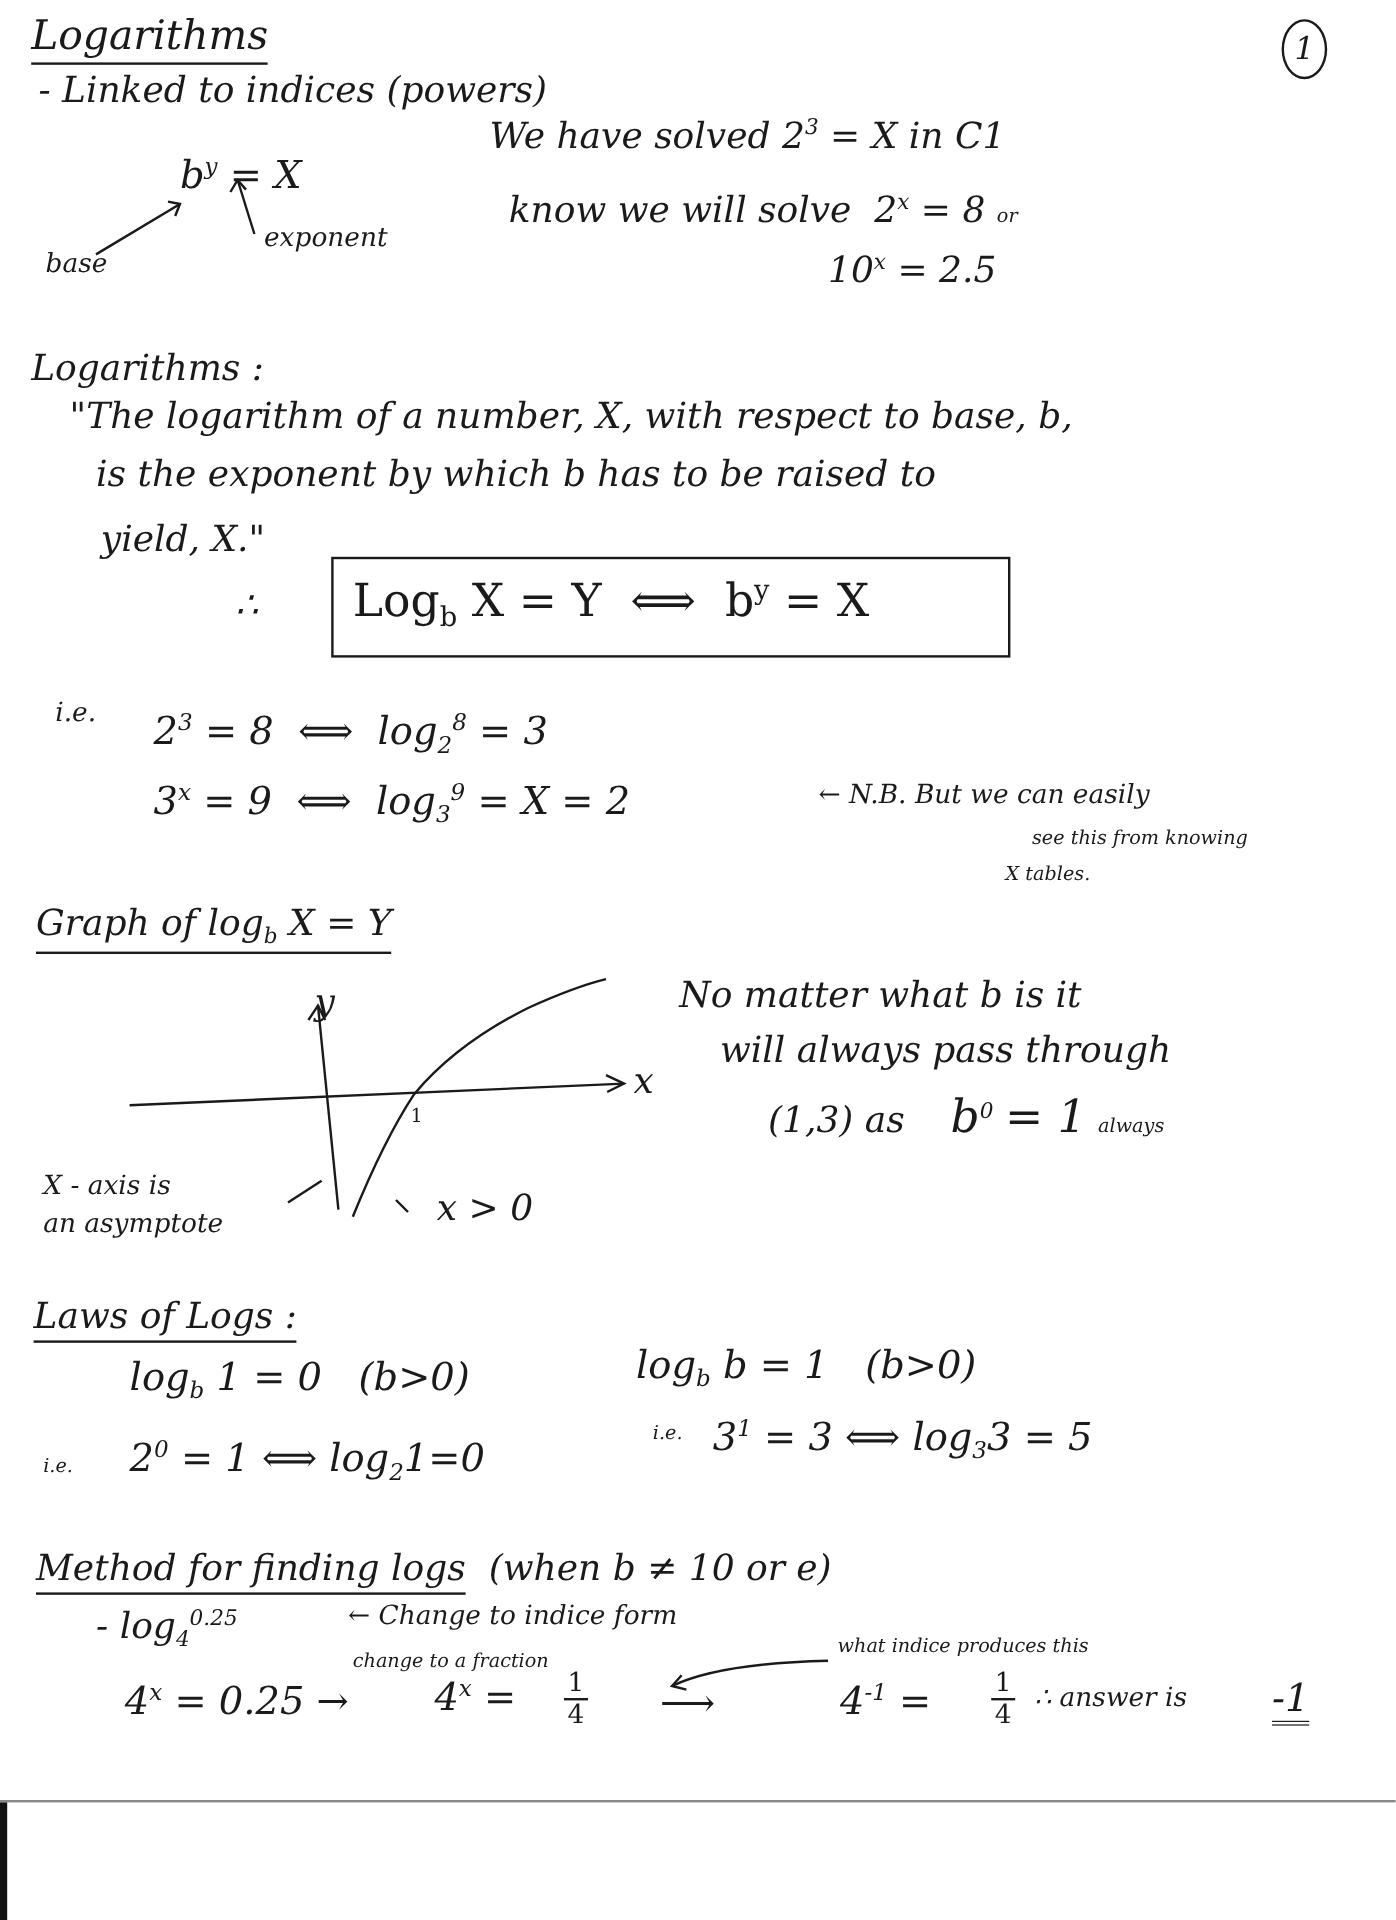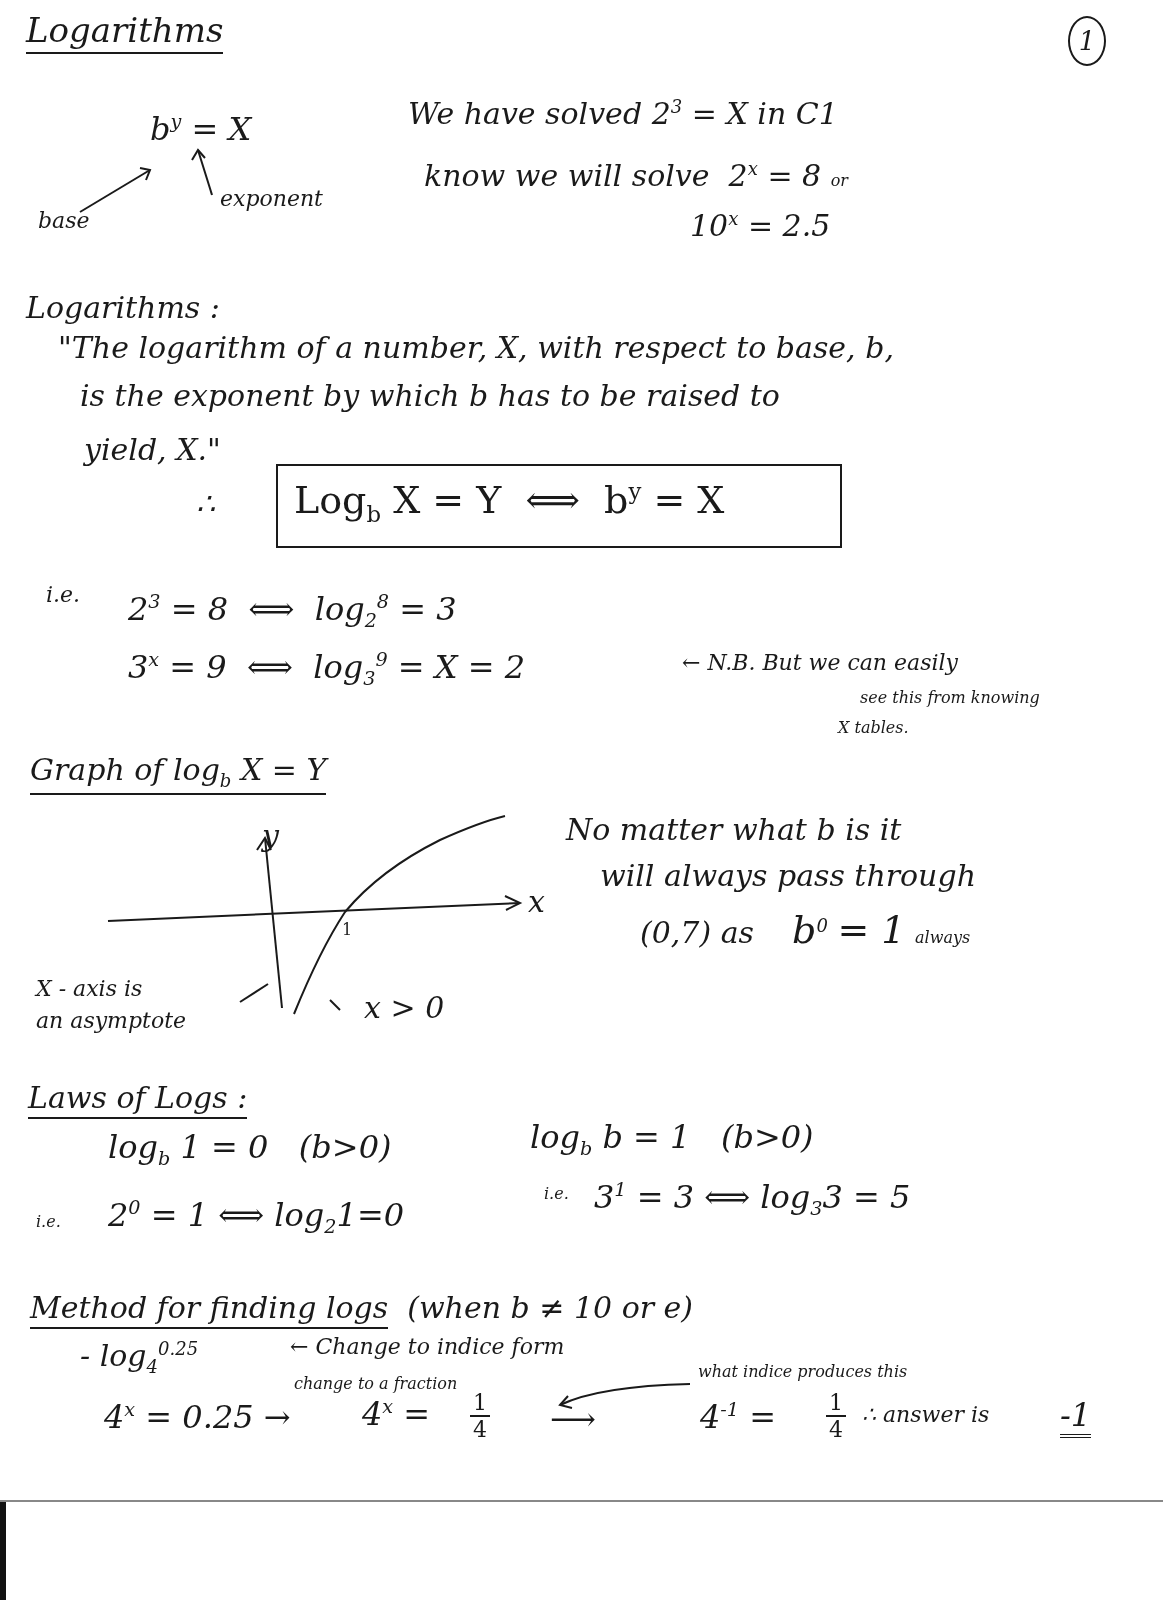--- a/index.html
+++ b/index.html
@@ -24,22 +24,23 @@
 </head>
 <body>
 
 <div class="page">
 
   <div class="pagecircle" style="left:1068px;top:16px;">
     <span>1</span>
   </div>
 
   <div class="t h ul" style="left:26px;top:10px;">Logarithms</div>
-
-  <div class="t m" style="left:150px;top:110px;">
+  <div class="t b" style="left:32px;top:58px;">- Linked to indices (powers)</div>
+
+  <div class="t m" style="left:150px;top:127px;">
     <span>b</span><sup>y</sup>
     <span>= X</span>
   </div>
   <svg class="graph" width="1163" height="1500">
 
     <line x1="80" y1="212" x2="150" y2="170" stroke="#1a1a1a" stroke-width="2"></line>
     <polyline points="140,168 150,170 146,180" fill="none" stroke="#1a1a1a" stroke-width="2"></polyline>
 
     <line x1="212" y1="195" x2="198" y2="150" stroke="#1a1a1a" stroke-width="2"></line>
     <polyline points="192,160 198,150 205,158" fill="none" stroke="#1a1a1a" stroke-width="2"></polyline>
@@ -120,21 +121,21 @@
   <div class="t b" style="left:262px;top:818px;">y</div>
   <div class="t b" style="left:528px;top:884px;">x</div>
   <div class="t xs" style="left:342px;top:920px;font-style:normal;">1</div>
   <div class="t s" style="left:36px;top:976px;">X - axis is</div>
   <div class="t s" style="left:36px;top:1008px;">an asymptote</div>
   <div class="t b" style="left:364px;top:990px;">x &gt; 0</div>
 
   <div class="t b" style="left:566px;top:812px;">No matter what b is it</div>
   <div class="t b" style="left:600px;top:858px;">will always pass through</div>
   <div class="t b" style="left:640px;top:908px;">
-    <span>(0,7)   as</span>
+    <span>(1,3)   as</span>
     &nbsp;&nbsp;&nbsp;<span style="font-size:38px;">b</span><sup>0</sup>
     <span style="font-size:38px;">= 1</span>
     <span class="xs">always</span>
   </div>
 
   <div class="t b ul" style="left:28px;top:1080px;">Laws of Logs :</div>
   <div class="t m" style="left:108px;top:1128px;">
     <span>log</span><sub>b</sub>
     <span>1 = 0</span>
     &nbsp;&nbsp;<span>(b&gt;0)</span>

